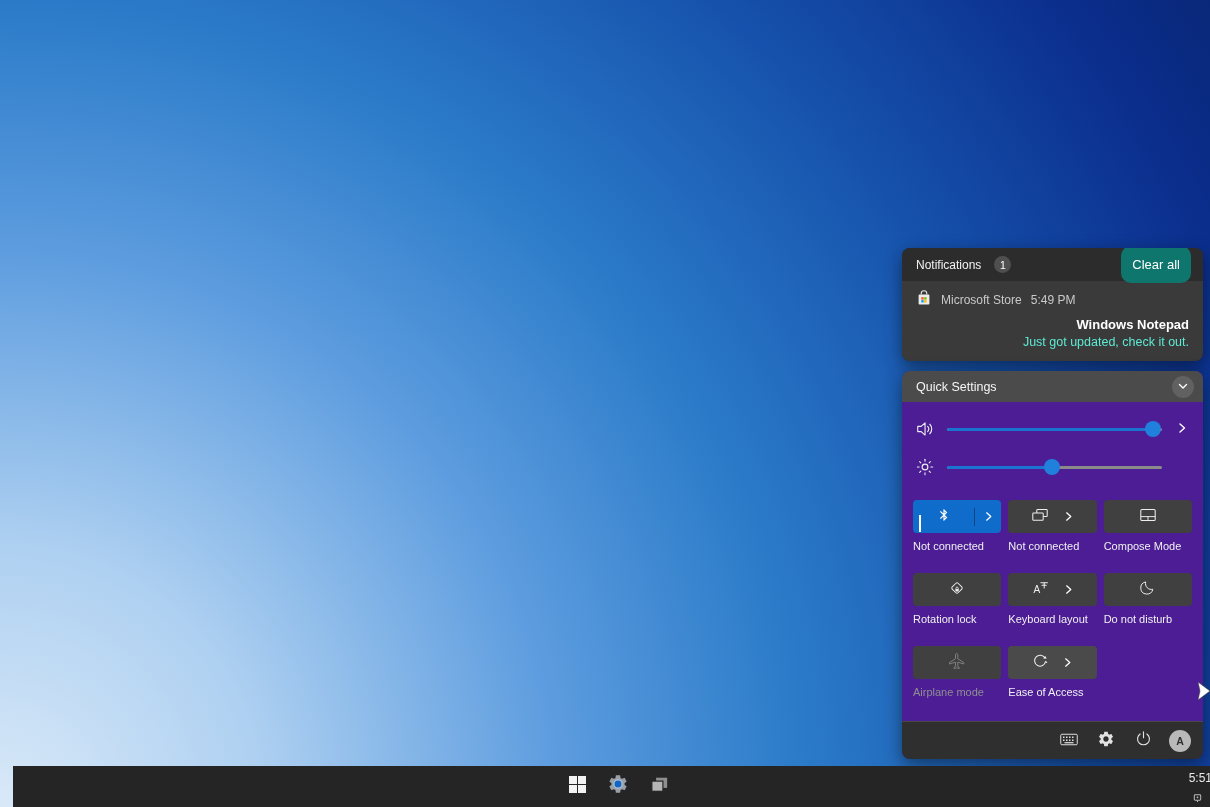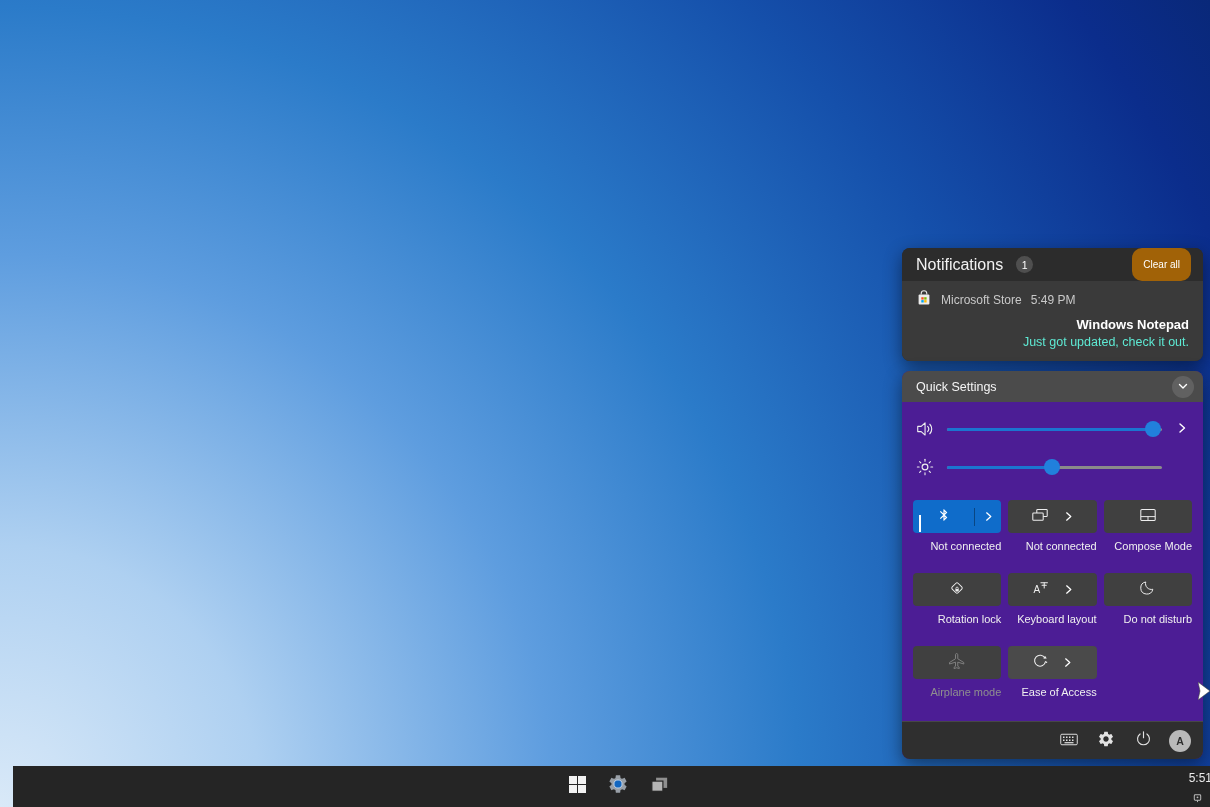--- a/index.html
+++ b/index.html
@@ -6,25 +6,25 @@
   html,body { width:1210px; height:807px; overflow:hidden; font-family:"Liberation Sans", sans-serif; }
   body { position:relative; background:radial-gradient(circle farthest-corner at 0% 100%,
           #d9e9f8 0%, #aed0f1 18%, #5e9ddf 38%, #2b7bc9 55%, #1550ab 75%, #0b2d8c 92%, #092879 100%); }
 
   
   .panel-stack { position:absolute; left:902px; top:248px; width:301px; }
 
   .notif-panel { background:#2c2c2c; border-radius:8px; overflow:hidden; height:113px;
                  box-shadow:0 6px 18px rgba(0,0,0,.45); margin-bottom:10px; color:#fff; }
   .notif-header { height:33px; display:flex; align-items:center; padding:0 12px 0 14px; background:#2c2c2c; }
-  .notif-title { font-size:16px; color:#f2f2f2; }
+  .notif-title { font-size:12px; color:#f2f2f2; }
   .notif-badge { margin-left:13px; width:17px; height:17px; border-radius:50%; background:#4f4f4f;
                  color:#fff; font-size:10.5px; display:flex; align-items:center; justify-content:center; }
-  .clear-all { margin-left:auto; background:#a16207; color:#fff; border:none; border-radius:10px;
-               font-size:10px; padding:11px 11px; font-family:inherit; cursor:pointer; }
+  .clear-all { margin-left:auto; background:#0f766e; color:#fff; border:none; border-radius:10px;
+               font-size:13px; padding:11px 11px; font-family:inherit; cursor:pointer; }
   .notif-card { background:#3a3a3a; height:80px; padding:9px 14px 0 14px;text-align:right; }
   .notif-meta { display:flex; align-items:center; gap:9px; color:#c9c9c9; font-size:12px; }
   .notif-meta .time { margin-left:0px; }
   .notif-item-title { margin-top:8px; font-size:13px; font-weight:bold; color:#fff; }
   .notif-item-body { margin-top:3px; font-size:12.5px; color:#5eead4; }
 
   .qs-panel { position:relative; background:#4c1d95; border-radius:8px; overflow:hidden; height:388px;
               box-shadow:0 6px 18px rgba(0,0,0,.45); color:#fff; }
   .qs-header { height:31px; background:#4b4b4b; display:flex; align-items:center; padding:0 9px 0 14px; }
   .qs-title { font-size:12.5px; color:#f5f5f5; }
@@ -35,21 +35,21 @@
   .slider-row { display:flex; align-items:center; height:38px; }
   .slider-icon { width:24px; display:flex; justify-content:center; }
   .slider { position:relative; flex:1; height:16px; margin:0 10px; cursor:pointer; }
   .slider .track { position:absolute; top:7px; left:0; right:0; height:3px; background:#8a8a8a; border-radius:2px; }
   .slider .track-fill { position:absolute; top:7px; left:0; height:3px; background:#1b75d0; border-radius:2px; }
   .slider .thumb { position:absolute; top:0; width:16px; height:16px; border-radius:50%;
                    background:#2180dc; transform:translateX(-8px); }
   .slider-end { width:20px; display:flex; justify-content:center; }
 
   .tile-grid { display:grid; grid-template-columns:repeat(3,1fr); column-gap:7px; margin-top:14px; }
-  .tile-cell { display:flex; flex-direction:column; align-items:flex-end; margin-bottom:21px; }
+  .tile-cell { display:flex; flex-direction:column; align-items:flex-start; margin-bottom:21px; }
   .tile { position:relative; width:100%; height:33px; background:#404040; border-radius:4px;
           display:flex; align-items:center; justify-content:center; cursor:pointer; }
   .tile-label { margin-top:7px; font-size:11px; color:#f0f0f0; text-align:center; }
   .tile .chev { margin-left:13px; display:flex; }
   .tile.split { justify-content:stretch; padding:0; }
   .tile.split .seg-main { flex:1; display:flex; align-items:center; justify-content:center; position:relative; }
   .tile.split .seg-chev { width:27px; display:flex; align-items:center; justify-content:center;
                           border-left:1px solid rgba(0,0,0,.35); }
   .state-active { background:#0f6cca; }
   .state-hover  { background:#4a4a4a; }

